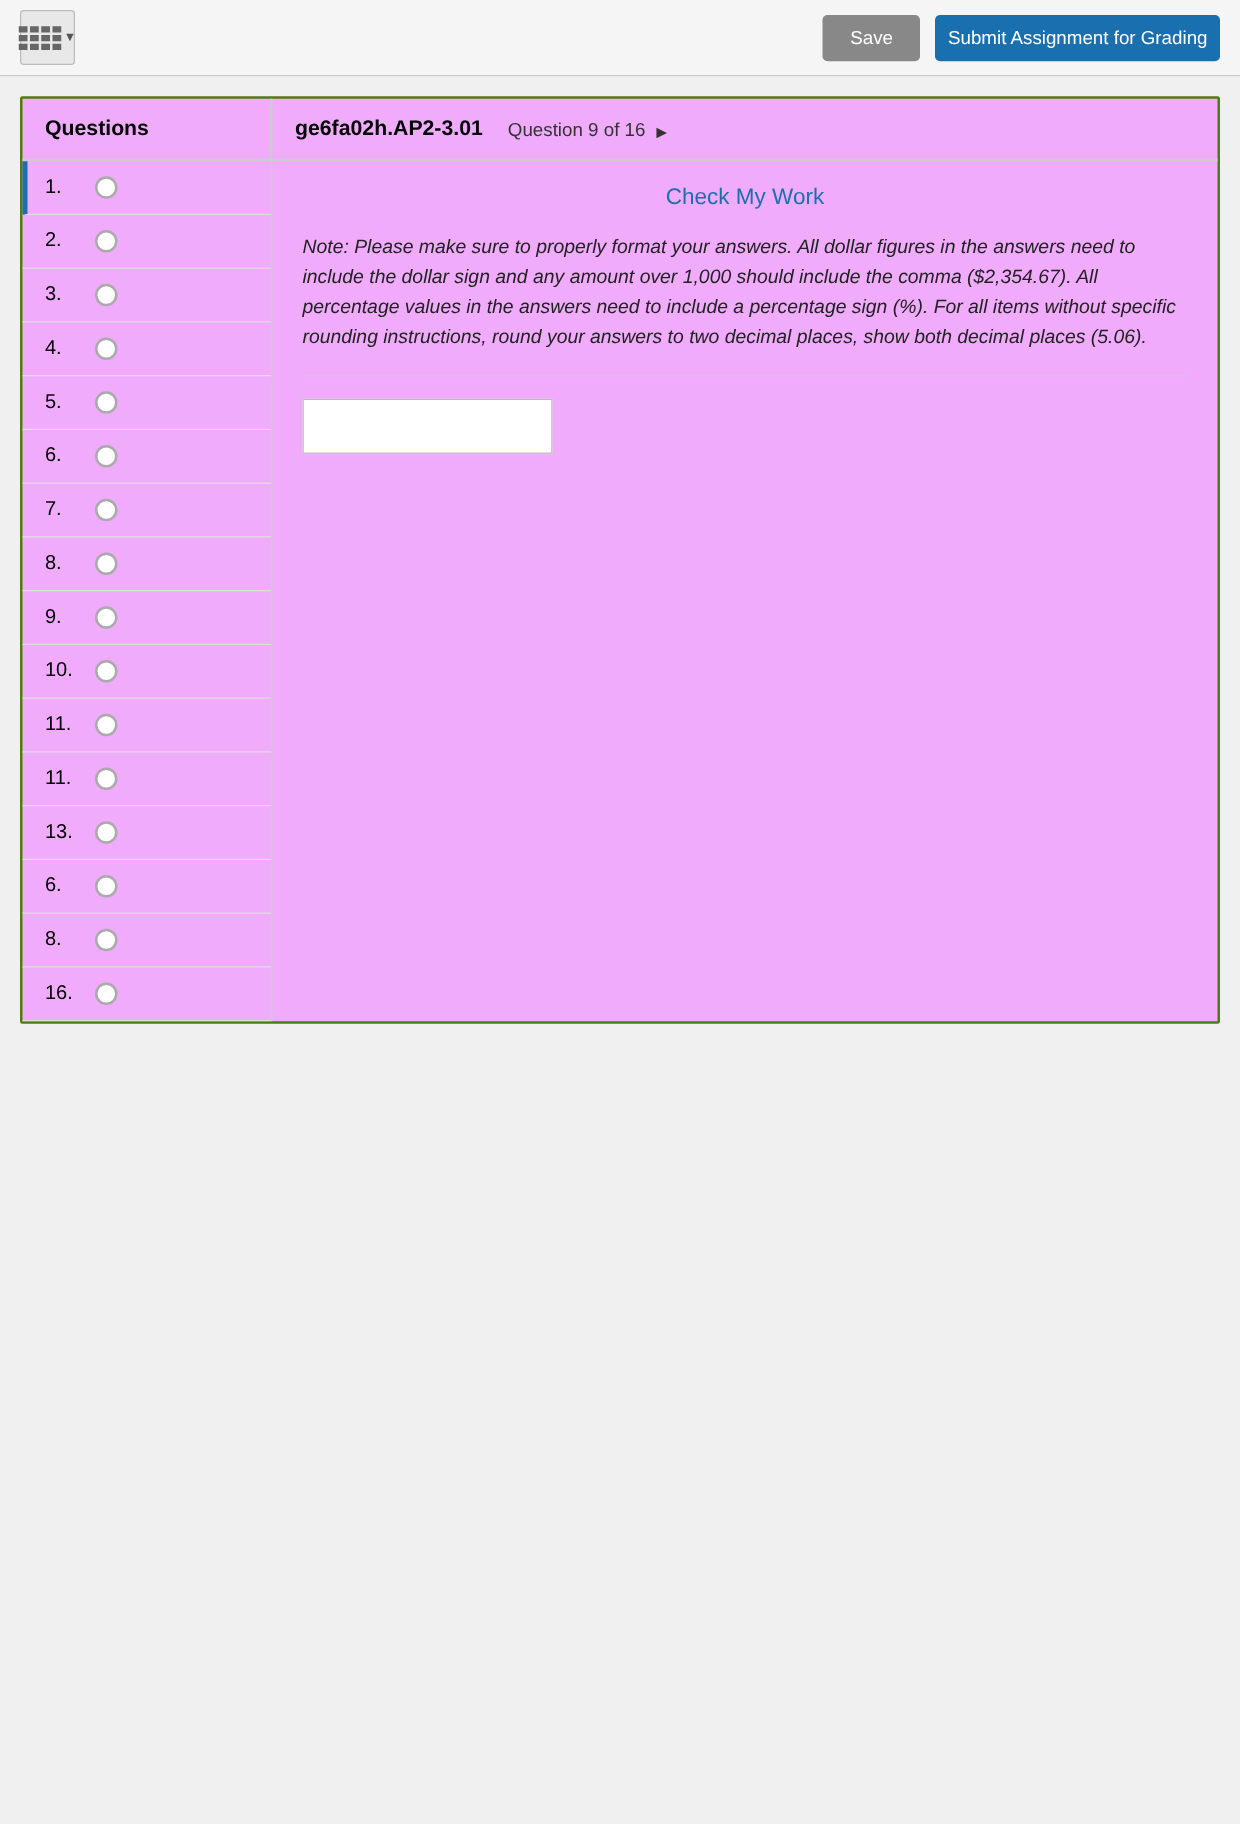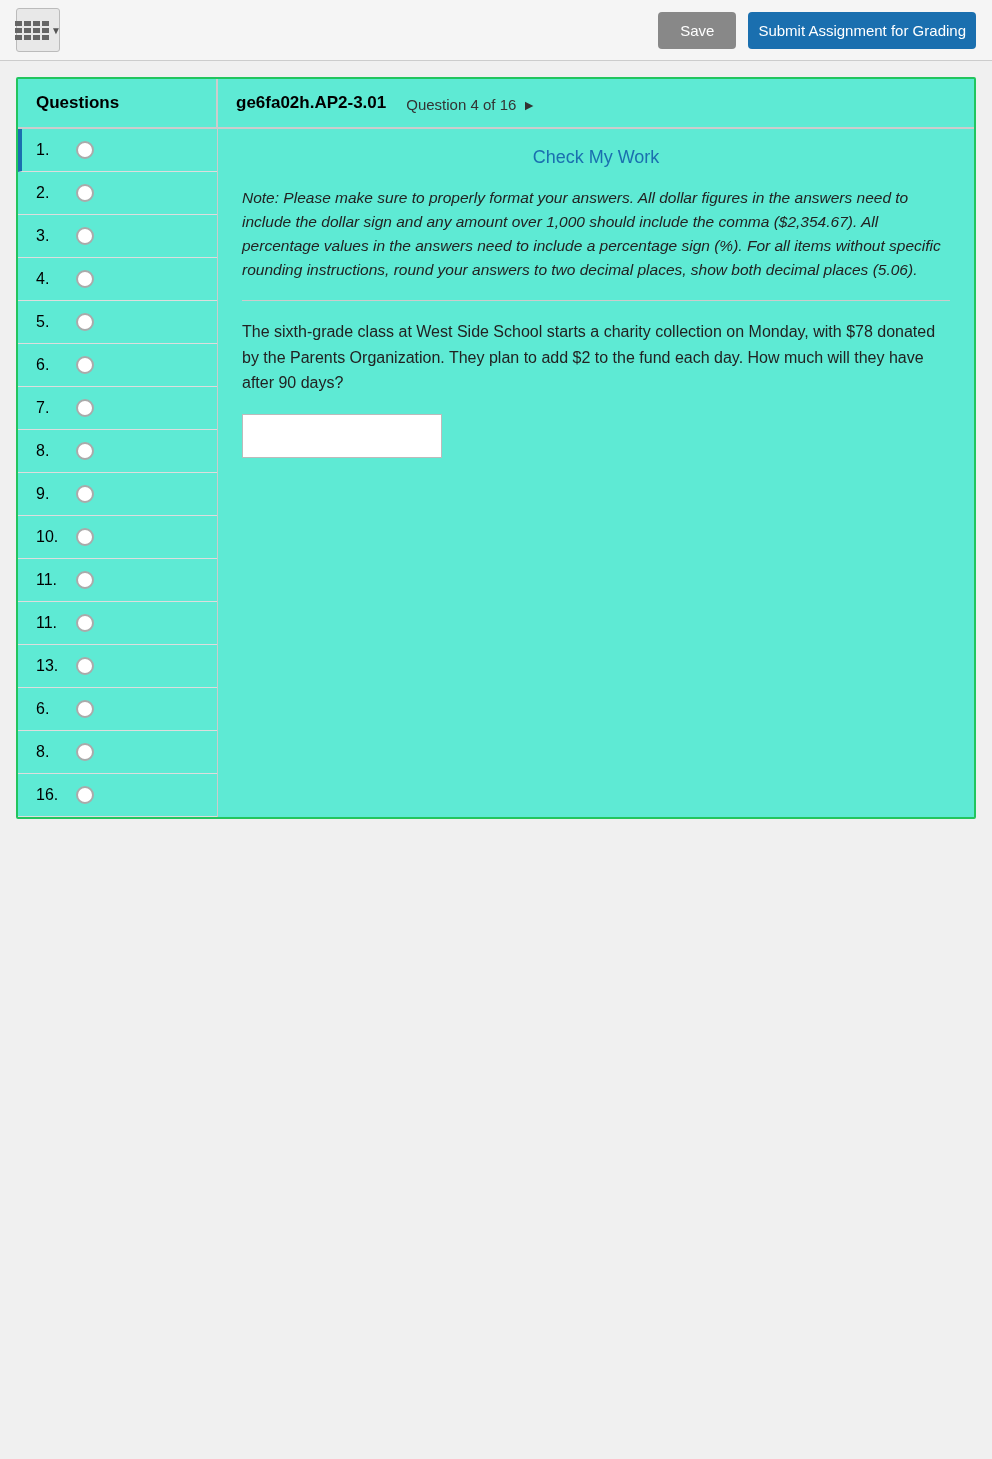--- a/index.html
+++ b/index.html
@@ -54,22 +54,22 @@
       background: #1a6faf;
       color: white;
       border: none;
       padding: 10px 10px;
       font-size: 15px;
       border-radius: 4px;
       cursor: pointer;
     }
     .main-container {
       margin: 16px;
-      border: 2px solid #22c55e;
-      background: #5eead4;
+      border: 2px solid #4d7c0f;
+      background: #f0abfc;
       border-radius: 2px;
     }
     .header-row {
       display: flex;
       align-items: center;
       border-bottom: 2px solid #ccc;
     }
     .questions-header {
       width: 200px;
       min-width: 200px;
@@ -200,21 +200,21 @@
   <button class="btn-submit">Submit Assignment for Grading</button>
 </div>
 
 <div class="main-container">
 
   <div class="header-row">
     <div class="questions-header">Questions</div>
     <div class="question-info-header">
       <span class="question-id">ge6fa02h.AP2-3.01</span>
       <div class="question-nav">
-        <span>Question 4 of 16</span>
+        <span>Question 9 of 16</span>
         <span class="nav-arrow">►</span>
       </div>
     </div>
   </div>
 
   <div class="content-area">
 
     <div class="questions-list">
 
       <div class="question-item active">
@@ -280,17 +280,16 @@
       <div class="question-item">
         <span class="q-number">16.</span>
         <span class="radio-circle"></span>
       </div>
     </div>
 
     <div class="question-content">
       <div class="check-my-work">Check My Work</div>
       <div class="note-text">Note: Please make sure to properly format your answers. All dollar figures in the answers need to include the dollar sign and any amount over 1,000 should include the comma ($2,354.67). All percentage values in the answers need to include a percentage sign (%). For all items without specific rounding instructions, round your answers to two decimal places, show both decimal places (5.06).</div>
       <hr class="divider">
-      <div class="question-text">The sixth-grade class at West Side School starts a charity collection on Monday, with $78 donated by the Parents Organization. They plan to add $2 to the fund each day. How much will they have after 90 days?</div>
       <input class="answer-input" type="text" value="" style="">
     </div>
   </div>
 </div>
 
 </body></html>

